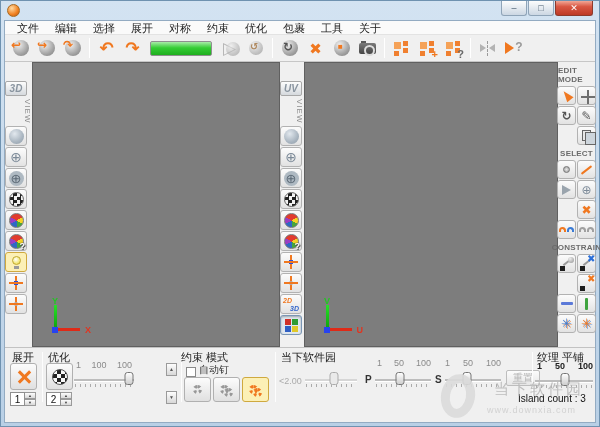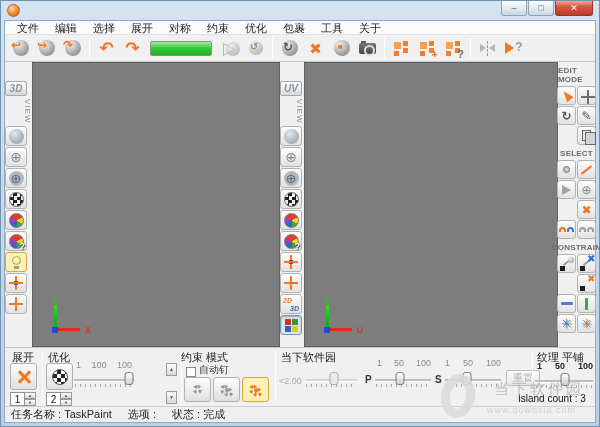--- a/index.html
+++ b/index.html
@@ -597,25 +597,20 @@
           <span>100</span>
       </div>
       <div class="slider" style="left:530px;top:25px;width:58px">
         <div class="track"></div>
           <div class="ticks"></div>
         <div class="thumb" style="left:52%"></div>
       </div>
       <span class="island" style="left:513px;top:45px">Island count : 3</span>
     </div>
 
-    <div class="statusbar">
-      <span>任务名称 : TaskPaint</span>
-      <span>选项 :</span>
-      <span>状态 : 完成</span>
-    </div>
   </div>
 
   <div class="watermark">
     <span class="wring"></span>
     <span class="wname">当下软件园</span>
     <span class="wurl">www.downxia.com</span>
   </div>
 </div>
 
 </body></html>

